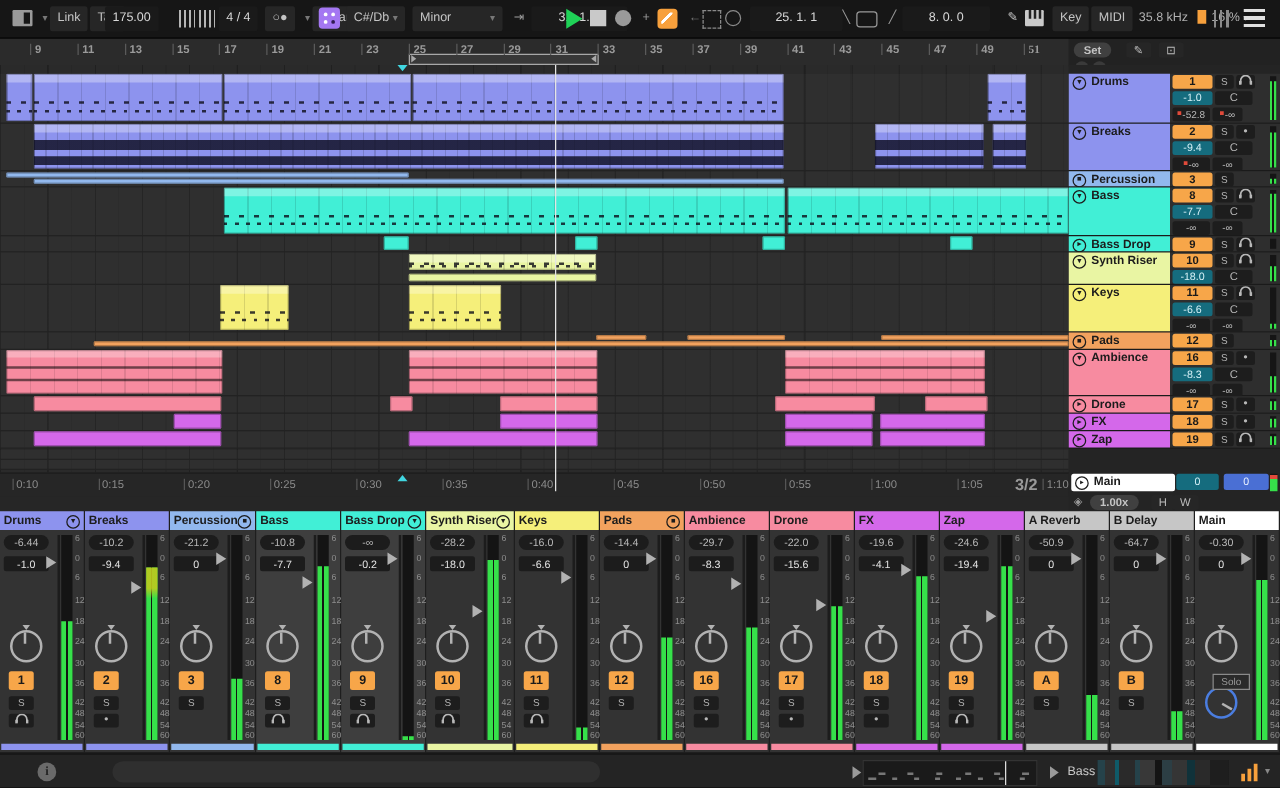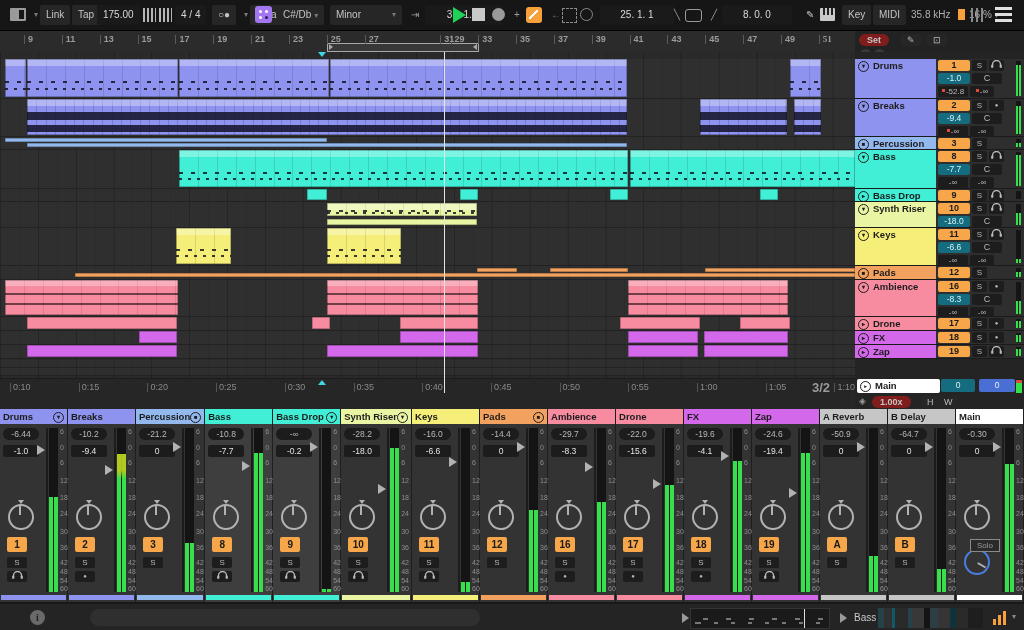--- a/index.html
+++ b/index.html
@@ -39,21 +39,21 @@
   .pianoicon::after{content:"";position:absolute;left:3px;top:0;width:2px;height:7px;background:#222;box-shadow:4px 0 0 #222,8px 0 0 #222;}
   
   #bar-ruler{position:absolute;left:0;top:31px;width:855px;height:21px;background:#2b2b2b;border-bottom:1px solid #1c1c1c;}
   .bar-num{position:absolute;top:4px;font-size:9px;font-weight:bold;color:#9a9a9a;border-left:1px solid #5a5a5a;
      padding-left:3px;line-height:9px;}
   #loop-brace{position:absolute;left:327px;top:12px;width:150px;height:7px;border:1px solid #a8a8a8;background:#383838;}
   #loop-brace .lmark{position:absolute;left:1px;top:0px;width:0;height:0;border-left:4px solid #a8a8a8;border-top:3px solid transparent;border-bottom:3px solid transparent;}
   #loop-brace .rmark{position:absolute;right:1px;top:0px;width:0;height:0;border-right:4px solid #a8a8a8;border-top:3px solid transparent;border-bottom:3px solid transparent;}
   
   #right-top{position:absolute;left:855px;top:31px;width:169px;height:21px;background:#222;}
-  .pill{display:inline-block;background:#7f1d1d;color:#c4c4c4;border-radius:8px;padding:1px 8px;font-size:9px;font-weight:bold;}
+  .pill{display:inline-block;background:#404040;color:#c4c4c4;border-radius:8px;padding:1px 8px;font-size:9px;font-weight:bold;}
   .sqbtn{display:inline-block;background:#262626;color:#bbb;border-radius:2px;padding:1px 6px;font-size:9px;}
   .circbtn{position:absolute;width:11px;height:11px;background:#3a3a3a;border-radius:50%;color:#aaa;
      font-size:8px;line-height:11px;text-align:center;}
   
   #arrange{position:absolute;left:0;top:52px;width:855px;height:326px;background:#2a2a2a;overflow:hidden;
     background-image:repeating-linear-gradient(90deg,rgba(0,0,0,.18) 0 1px,transparent 1px 37.85px),
                      repeating-linear-gradient(90deg,rgba(0,0,0,.07) 0 1px,transparent 1px 18.9px);}
   .lane{position:absolute;left:0;width:855px;background:rgba(255,255,255,0.025);border-bottom:1px solid #222;}
   .clip{position:absolute;border-radius:1px;box-shadow:inset 0 0 0 1px rgba(0,0,0,.25);}
   .clip.midi{background-image:
@@ -169,21 +169,21 @@
 </head>
 <body>
 
 <div id="app">
 
   <div id="toolbar">
     <span class="paneicon"></span>
     <span class="tb flat caret" style="left:28px">▾</span>
     <span class="tb" style="left:40px">Link</span>
     <span class="tb" style="left:72px">Tap</span>
-    <span class="tb dark" style="left:97px">175.00</span>
+    <span class="tb dark" style="left:84px">175.00</span>
     <span class="metroicon" style="left:143px"></span>
     <span class="metroicon" style="left:159px"></span>
     <span class="tb dark" style="left:175px">4 / 4</span>
     <span class="tb" style="left:212px">○●</span>
     <span class="tb flat caret" style="left:238px">▾</span>
     <span class="tb" style="left:250px;background:none"></span>
 
     <span class="tb" style="left:250px"><span>2 Bars</span> <span class="caret">▾</span></span>
     <span class="scaleicon">
         <i></i>
@@ -223,21 +223,21 @@
   <span class="bar-num" style="left: 24px;">9</span>
       <span class="bar-num" style="left: 61.85px;">11</span>
       <span class="bar-num" style="left: 99.7px;">13</span>
       <span class="bar-num" style="left: 137.55px;">15</span>
       <span class="bar-num" style="left: 175.4px;">17</span>
       <span class="bar-num" style="left: 213.25px;">19</span>
       <span class="bar-num" style="left: 251.1px;">21</span>
       <span class="bar-num" style="left: 288.95px;">23</span>
       <span class="bar-num" style="left: 326.8px;">25</span>
       <span class="bar-num" style="left: 364.65px;">27</span>
-      <span class="bar-num" style="left: 402.5px; margin-left: 48px;">29</span>
+      <span class="bar-num" style="left: 402.5px;">29</span>
       <span class="bar-num" style="left: 440.35px;">31</span>
       <span class="bar-num" style="left: 478.2px;">33</span>
       <span class="bar-num" style="left: 516.05px;">35</span>
       <span class="bar-num" style="left: 553.9px;">37</span>
       <span class="bar-num" style="left: 591.75px;">39</span>
       <span class="bar-num" style="left: 629.6px;">41</span>
       <span class="bar-num" style="left: 667.45px;">43</span>
       <span class="bar-num" style="left: 705.3px;">45</span>
       <span class="bar-num" style="left: 743.15px;">47</span>
       <span class="bar-num" style="left: 781px;">49</span>

